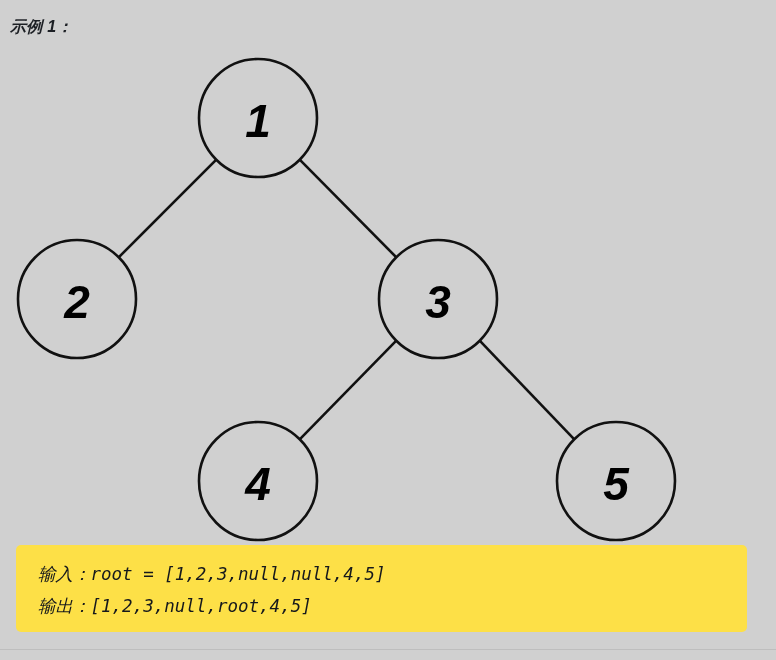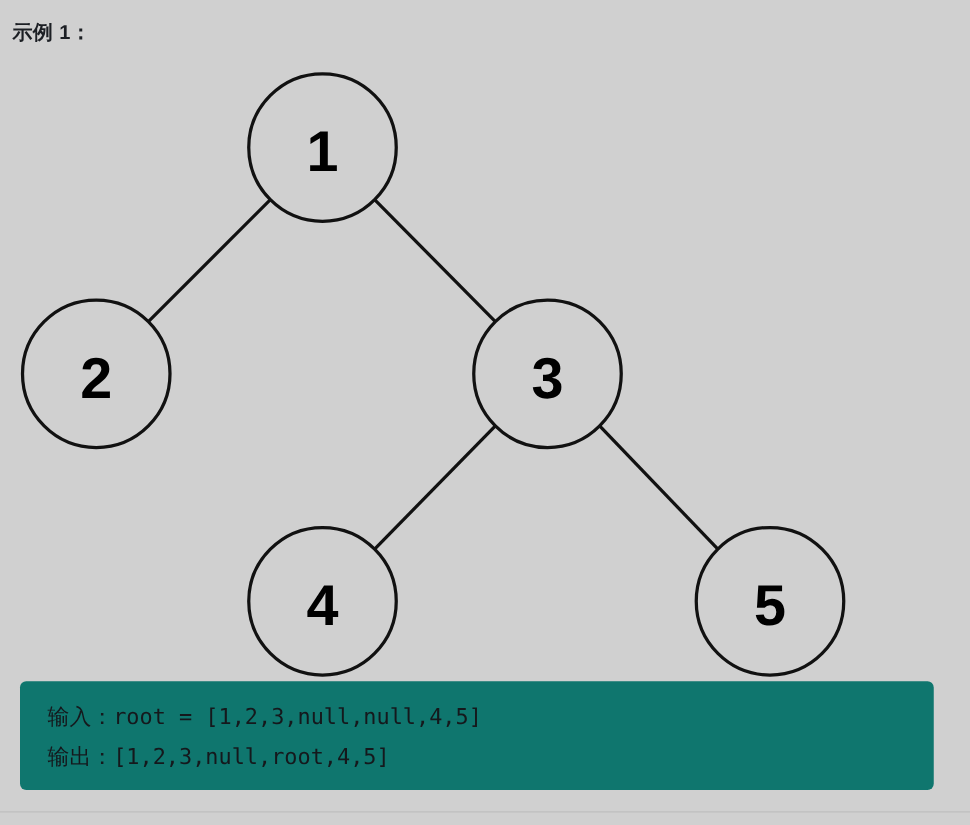--- a/index.html
+++ b/index.html
@@ -13,20 +13,21 @@
     font-family: "Liberation Sans", sans-serif;
     overflow: hidden;
     position: relative;
   }
   #page {
     position: relative;
     width: 776px;
     height: 520px;
     background: #d0d0d0;
     box-sizing: border-box;
+    font-style: italic;
   }
   #example-title {
     position: absolute;
     left: 10px;
     top: 16px;
     font-size: 16px;
     font-weight: bold;
     color: #1c1f24;
     letter-spacing: 0.3px;
     line-height: 22px;
@@ -59,21 +60,21 @@
     stroke: #111111;
     stroke-width: 2.6;
     stroke-linecap: butt;
   }
   #io-block {
     position: absolute;
     left: 16px;
     top: 545px;
     width: 731px;
     height: 87px;
-    background: #0f766e;
+    background: #fde047;
     border-radius: 5px;
     box-sizing: border-box;
     padding: 13px 0 0 22px;
   }
   .io-line {
     font-family: "DejaVu Sans Mono", "Liberation Mono", monospace;
     font-size: 17.5px;
     line-height: 32px;
     color: #15181c;
     white-space: pre;

